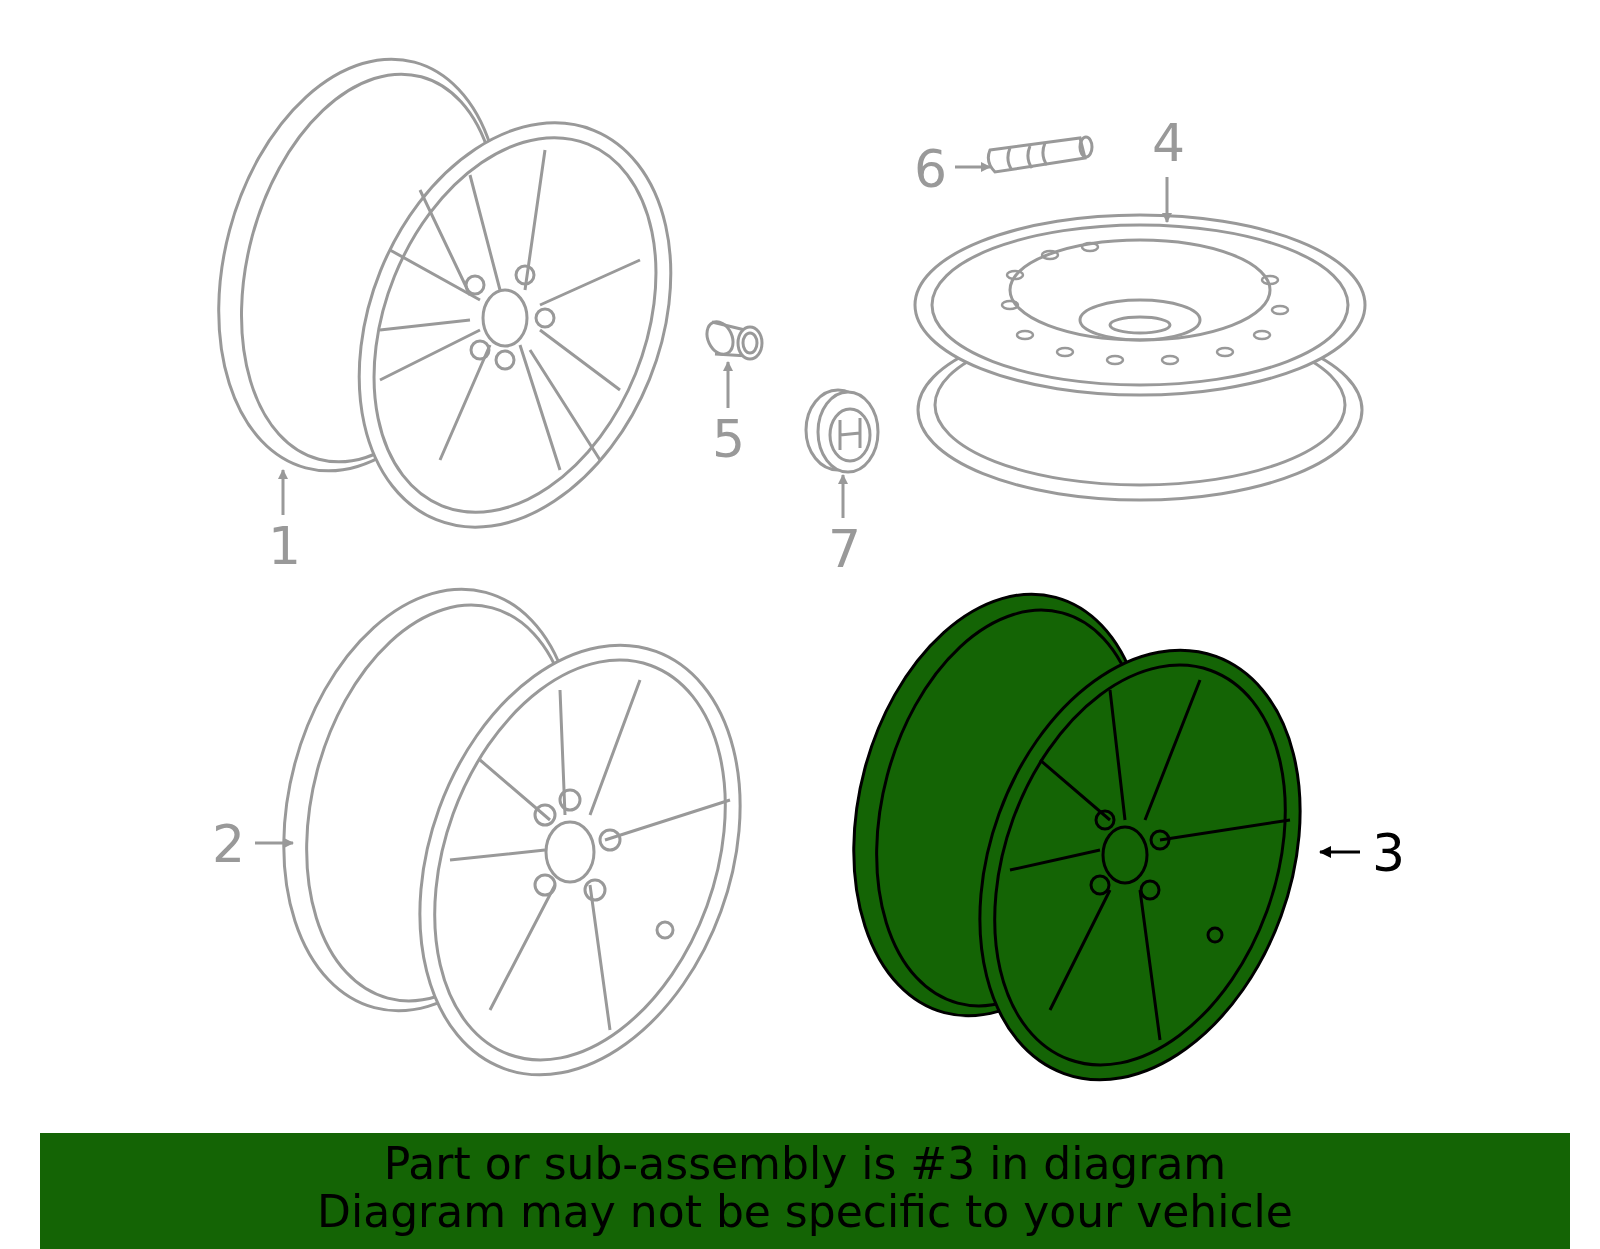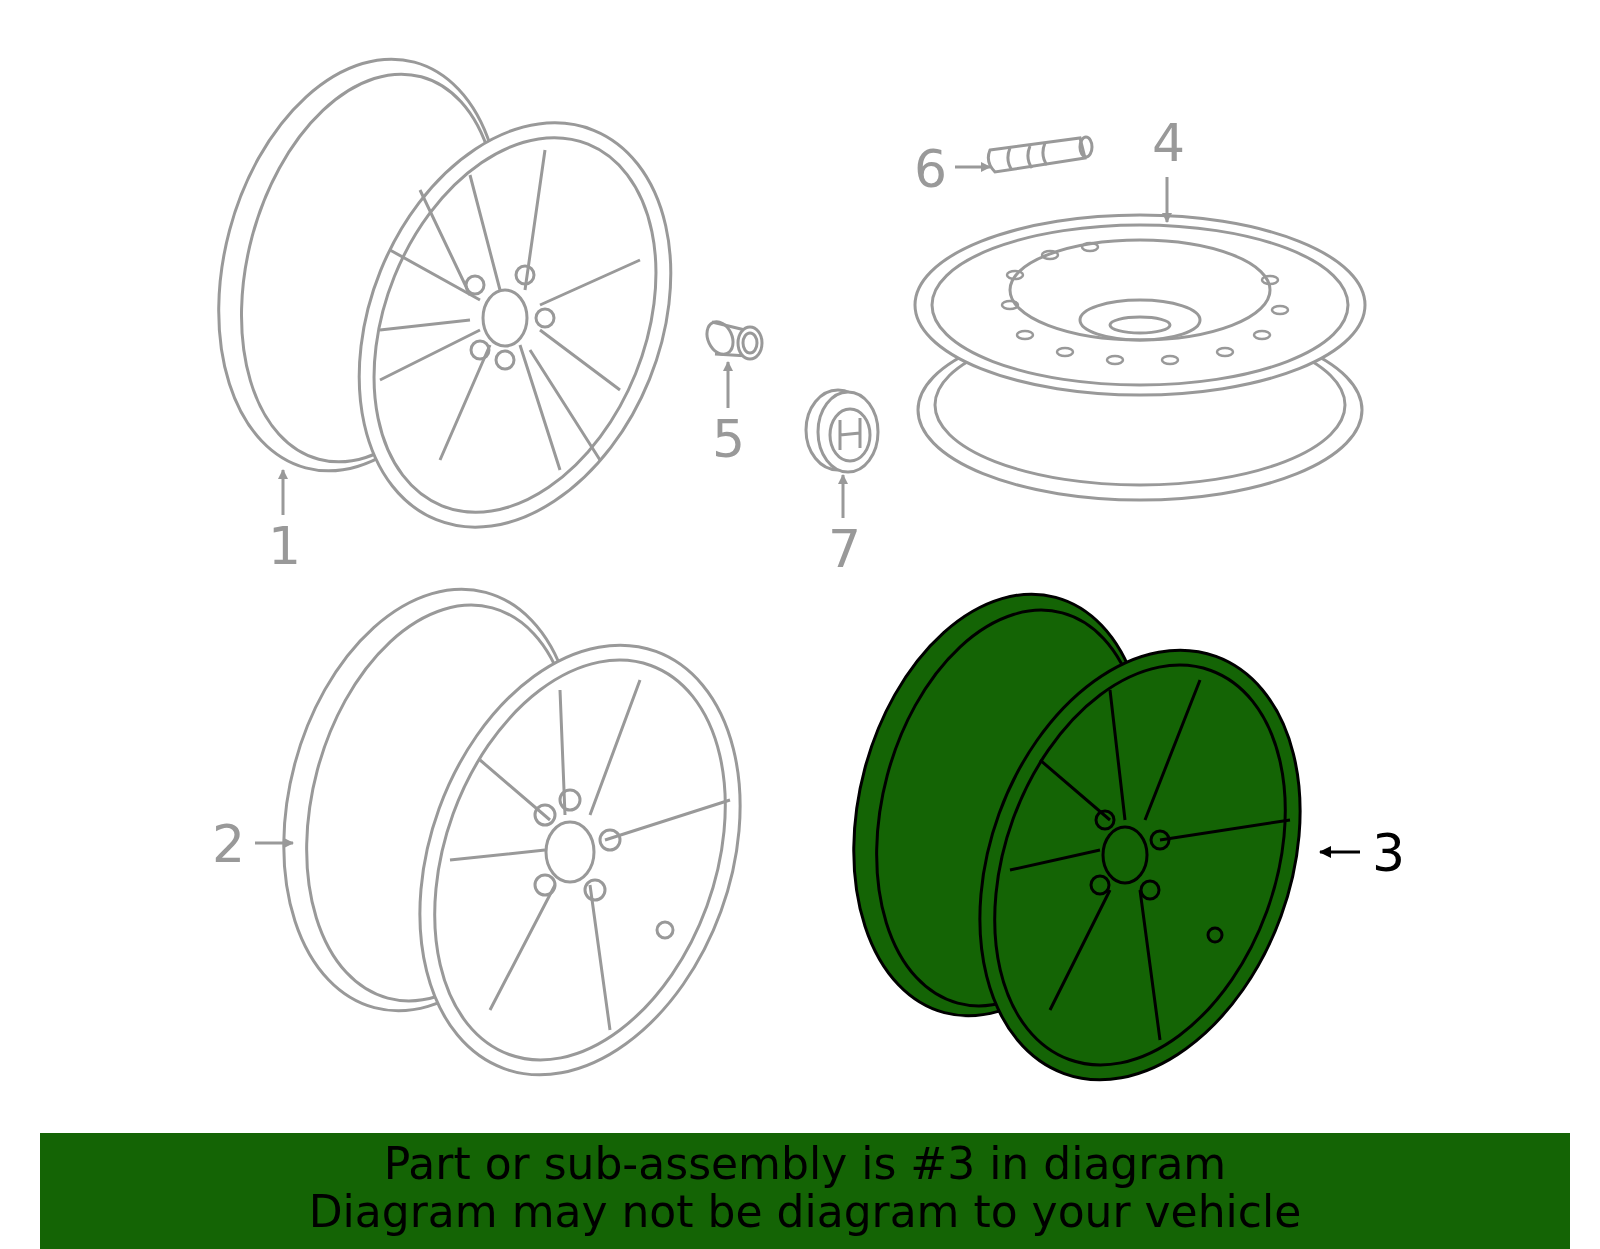--- a/index.html
+++ b/index.html
@@ -126,14 +126,14 @@
 <div class="callout gray" style="left:268px;top:520px;">1</div>
 <div class="callout gray" style="left:212px;top:818px;">2</div>
 <div class="callout black" style="left:1372px;top:827px;">3</div>
 <div class="callout gray" style="left:1152px;top:117px;">4</div>
 <div class="callout gray" style="left:712px;top:413px;">5</div>
 <div class="callout gray" style="left:914px;top:143px;">6</div>
 <div class="callout gray" style="left:828px;top:523px;">7</div>
 
 <div id="banner">
   <div>Part or sub-assembly is #3 in diagram</div>
-  <div>Diagram may not be diagram to your vehicle</div>
+  <div>Diagram may not be specific to your vehicle</div>
 </div>
 
 </body></html>

